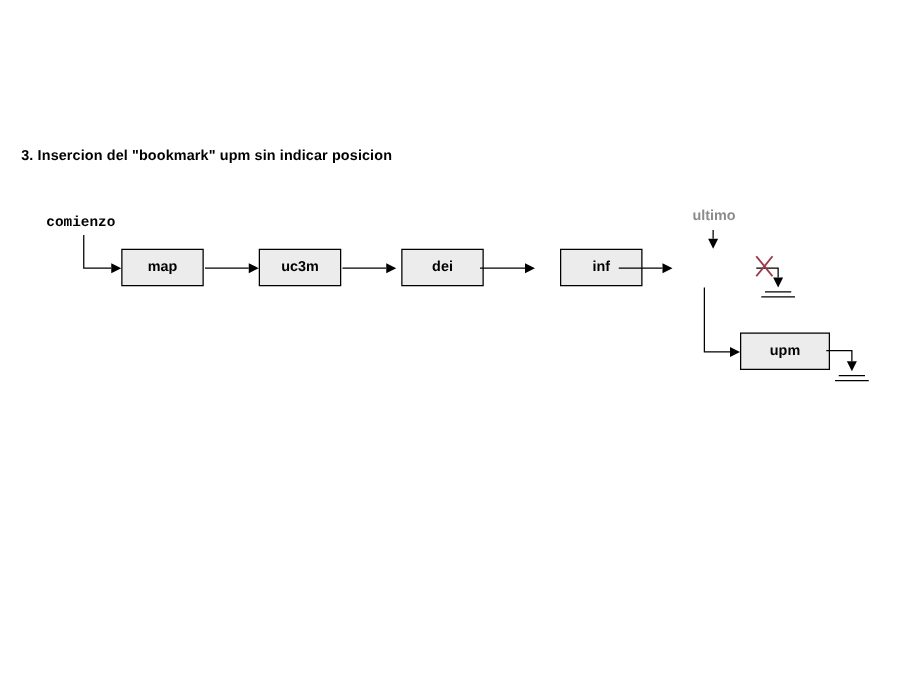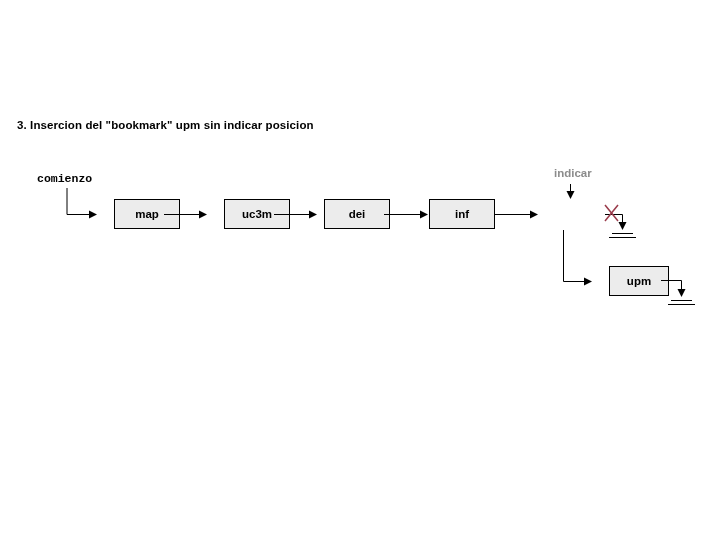--- a/index.html
+++ b/index.html
@@ -25,42 +25,42 @@
   }
   .ptr-label{
     position:absolute;font-size:11.5px;font-weight:bold;white-space:nowrap;
   }
   .ptr-label.head{left:37px;top:172px;color:#000000;font-family:Liberation Mono, monospace;}
   .ptr-label.last{left:554px;top:167px;color:var(--muted-label);}
   .node{
     position:absolute;width:66px;height:30px;box-sizing:border-box;
     background:var(--box-fill);border:1px solid var(--box-border);
     display:flex;align-items:center;justify-content:center;
-    font-size:11.5px;font-weight:bold;color:#000000;margin-left:17px;
+    font-size:11.5px;font-weight:bold;color:#000000;
   }
   .node.map {left:97px; top:199px;}
   .node.uc3m{left:207px;top:199px;text-align:right;}
-  .node.dei {left:307px;top:199px;}
-  .node.inf {left:412px;top:199px;}
+  .node.dei {left:321px;top:199px;}
+  .node.inf {left:448px;top:199px;}
   .node.mec {left:538px;top:199px;}
-  .node.upm {left:592px;top:266px;width:60px;}
+  .node.upm {left:592px;top:266px;width:72px;}
   svg.overlay{position:absolute;left:0;top:0;width:720px;height:540px;pointer-events:none;}
   svg.overlay .wire{stroke:var(--line);stroke-width:1;fill:none;}
   svg.overlay .head-fill{fill:var(--line);stroke:none;}
   svg.overlay .xmark{stroke:var(--cross-out);stroke-width:1.5;fill:none;}
 </style>
 </head>
 <body>
 
 <div class="canvas">
 
   <div class="title">3. Insercion del "bookmark" upm sin indicar posicion</div>
 
   <div class="ptr-label head">comienzo</div>
-  <div class="ptr-label last">indicar</div>
+  <div class="ptr-label last">ultimo</div>
 
   <div class="node map">map</div>
   <div class="node uc3m">uc3m</div>
   <div class="node dei">dei</div>
   <div class="node inf">inf</div>
   <div class="node upm">upm</div>
 
   <svg class="overlay" viewBox="0 0 720 540">
 
     <g>

